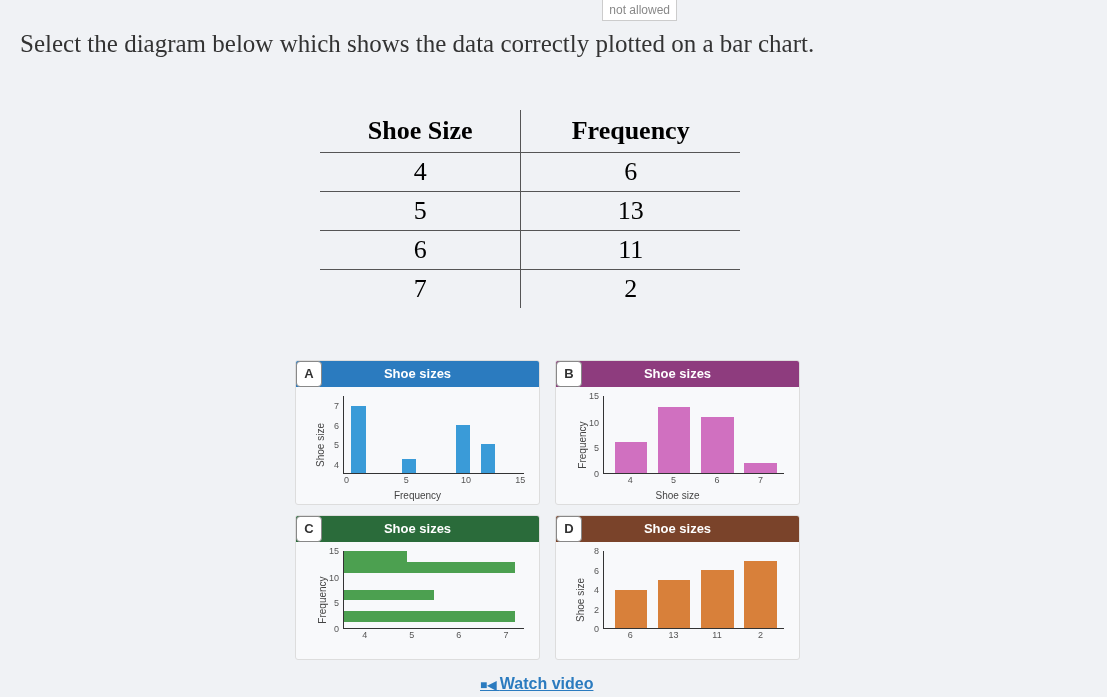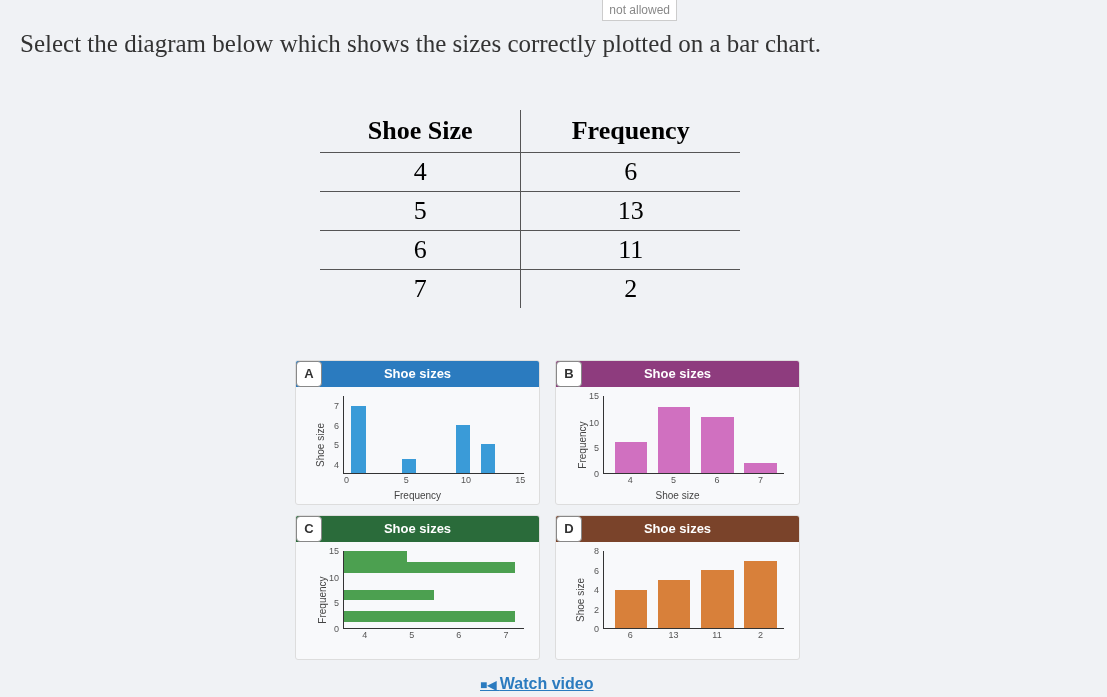--- a/index.html
+++ b/index.html
@@ -183,21 +183,21 @@
       content: "■◀ ";
       font-size: 12px;
     }
   </style>
 </head>
 <body>
 
 <div class="top-bar">not allowed</div>
 
 <div class="question-text">
-  <span>Select the diagram below which shows the sizes correctly plotted on a bar chart.</span>
+  <span>Select the diagram below which shows the data correctly plotted on a bar chart.</span>
 </div>
 
 <table class="data-table">
   <thead>
     <tr>
       <th>Shoe Size</th>
       <th>Frequency</th>
     </tr>
   </thead>
   <tbody>

